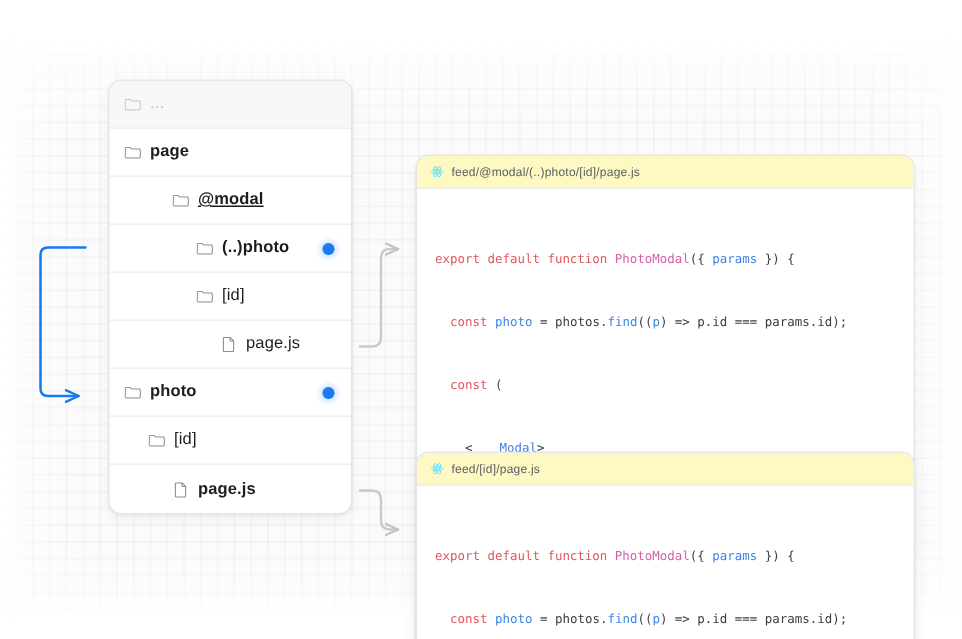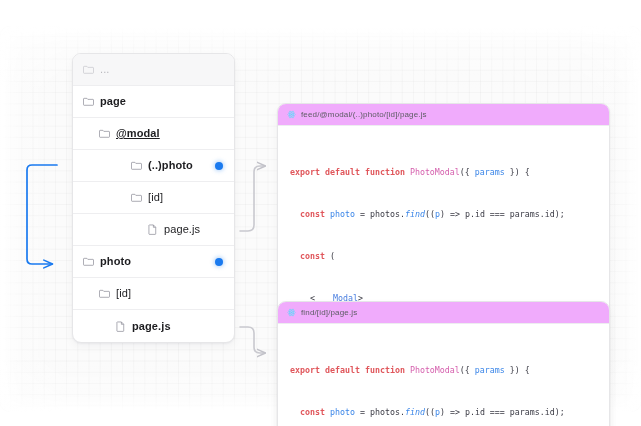--- a/index.html
+++ b/index.html
@@ -124,45 +124,45 @@
   }
   #code-card-modal { left: 277px; top: 103px; width: 331px; }
   #code-card-page  { left: 277px; top: 301px; width: 331px; }
 
   .code-header {
     height: 21px;
     display: flex;
     align-items: center;
     gap: 5px;
     padding: 0 9px;
-    background: #f0abfc;
+    background: #fef9c3;
     border-bottom: 1px solid #ededf0;
     font-size: 8px;
     color: #5c5c63;
     letter-spacing: 0.15px;
   }
   .react-icon { display: inline-block; width: 9px; height: 9px; flex: 0 0 9px; }
   .react-icon svg { display: block; width: 9px; height: 9px; }
 
   .code-body {
     padding: 11px 11px 11px 12px;
     font-family: "DejaVu Sans Mono", monospace;
     font-size: 8.3px;
     line-height: 14px;
     color: #3b3b45;
     white-space: pre;
     background: #ffffff;
   }
   .code-line { white-space: pre; }
 
   
-  .t-kw   { color: #e0565b; font-weight: bold; }   
+  .t-kw   { color: #e0565b; }   
   .t-fn   { color: #d55fad; }   
   .t-var  { color: #3b86e8; margin-top: 28px; }   
-  .t-meth { color: #3b86e8; font-style: italic; }   
+  .t-meth { color: #3b86e8; }   
   .t-tag  { color: #4a7fe0; padding-left: 18px; }   
   .t-attr { color: #9a6ae0; }   
   .t-pl   { color: #3b3b45; }
 </style>
 </head>
 <body>
 
 <div id="canvas"></div>
 
 <svg id="connectors" viewBox="0 0 641 426" width="641" height="426">
@@ -198,21 +198,21 @@
       <div class="row-inner" style="margin-left: 10px;">
         <span class="glyph">
           <svg viewBox="0 0 16 16" aria-hidden="true">
             <path d="M1.6 3.4h4.1l1.3 1.5h7.4c.5 0 .9.4.9.9v6.8c0 .5-.4.9-.9.9H1.6c-.5 0-.9-.4-.9-.9V4.3c0-.5.4-.9.9-.9z" fill="none" stroke="#8c8c96" stroke-width="1.05" stroke-linejoin="round"></path>
           </svg>
         </span>
         <span class="row-label">page</span>
       </div>
     </div>
     <div class="tree-row bold">
-      <div class="row-inner" style="margin-left: 26px; text-decoration: underline;">
+      <div class="row-inner" style="margin-left: 42px; text-decoration: underline;">
         <span class="glyph">
           <svg viewBox="0 0 16 16" aria-hidden="true">
             <path d="M1.6 3.4h4.1l1.3 1.5h7.4c.5 0 .9.4.9.9v6.8c0 .5-.4.9-.9.9H1.6c-.5 0-.9-.4-.9-.9V4.3c0-.5.4-.9.9-.9z" fill="none" stroke="#8c8c96" stroke-width="1.05" stroke-linejoin="round"></path>
           </svg>
         </span>
         <span class="row-label">@modal</span>
       </div>
     </div>
     <div class="tree-row bold">
       <div class="row-inner" style="margin-left: 58px;">
@@ -311,21 +311,21 @@
     <span class="react-icon">
       <svg viewBox="0 0 24 24" aria-hidden="true">
         <circle cx="12" cy="12" r="2.2" fill="#61dafb"></circle>
         <g fill="none" stroke="#61dafb" stroke-width="1.5">
           <ellipse cx="12" cy="12" rx="10" ry="4.1"></ellipse>
           <ellipse cx="12" cy="12" rx="10" ry="4.1" transform="rotate(60 12 12)"></ellipse>
           <ellipse cx="12" cy="12" rx="10" ry="4.1" transform="rotate(120 12 12)"></ellipse>
         </g>
       </svg>
     </span>
-    <span>find/[id]/page.js</span>
+    <span>feed/[id]/page.js</span>
   </div>
   <div class="code-body">
     <div class="code-line"><span class="t-kw">export default function</span> <span class="t-fn">PhotoModal</span><span class="t-pl">({ </span><span class="t-var">params</span><span class="t-pl"> }) {</span></div>
     <div class="code-line"><span class="t-pl">  </span><span class="t-kw">const</span> <span class="t-var">photo</span> <span class="t-pl">= photos.</span><span class="t-meth">find</span><span class="t-pl">((</span><span class="t-var">p</span><span class="t-pl">) =&gt; p.id === params.id);</span></div>
     
     
   </div>
 </div>
 
 </body></html>

